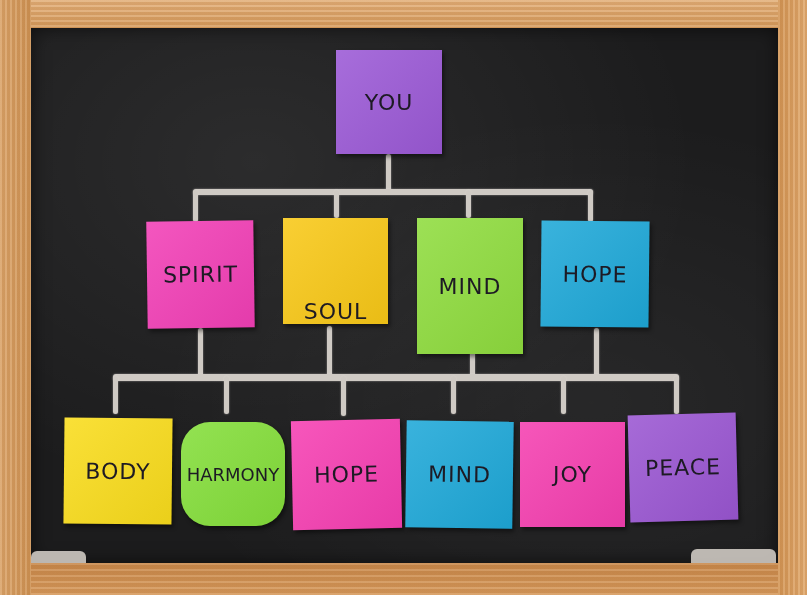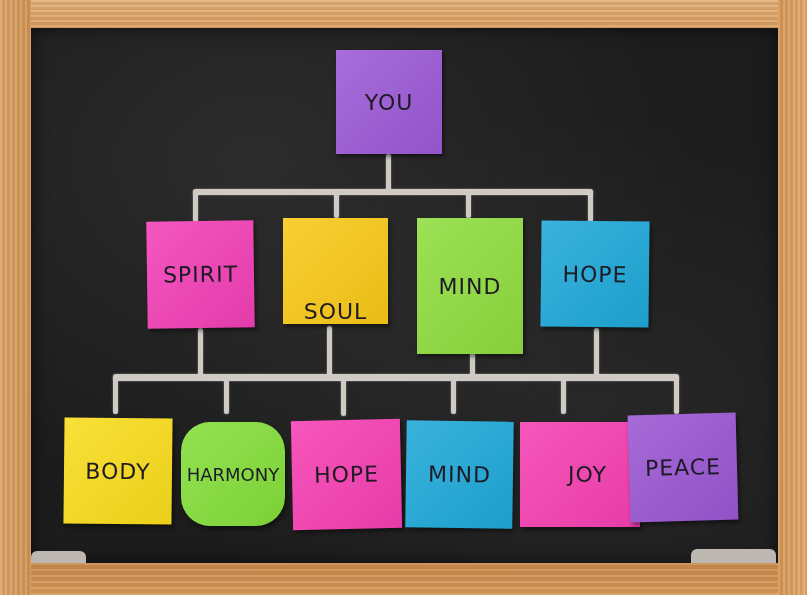--- a/index.html
+++ b/index.html
@@ -123,19 +123,19 @@
   </div>
   <div class="note" style="left:150px; top:394px; width:104px; height:104px; background-color:#84de3a;border-radius:29px;">
     <span class="note-label" style="font-size:18px; letter-spacing:0;">HARMONY</span>
   </div>
   <div class="note" style="left:261px; top:392px; width:109px; height:109px; background-color:#f63fb2; transform:rotate(-1.2deg);">
     <span class="note-label">HOPE</span>
   </div>
   <div class="note" style="left:375px; top:393px; width:107px; height:107px; background-color:#1ea8d8; transform:rotate(0.8deg);">
     <span class="note-label">MIND</span>
   </div>
-  <div class="note" style="left:489px; top:394px; width:105px; height:105px; background-color:#f53fb0;padding-left:15px;">
+  <div class="note" style="left:489px; top:394px; width:105px; height:105px; background-color:#f53fb0;">
     <span class="note-label">JOY</span>
   </div>
   <div class="note" style="left:598px; top:386px; width:108px; height:107px; background-color:#9a56d2; transform:rotate(-1.5deg);">
     <span class="note-label">PEACE</span>
   </div>
 </div>
 
 </body></html>

